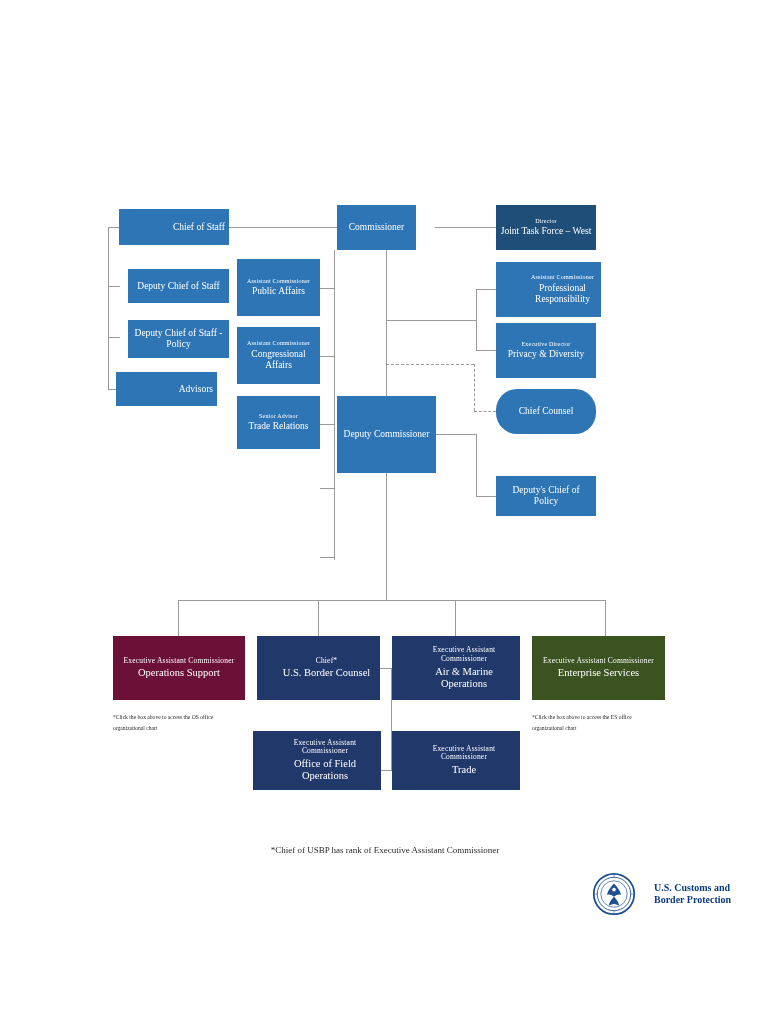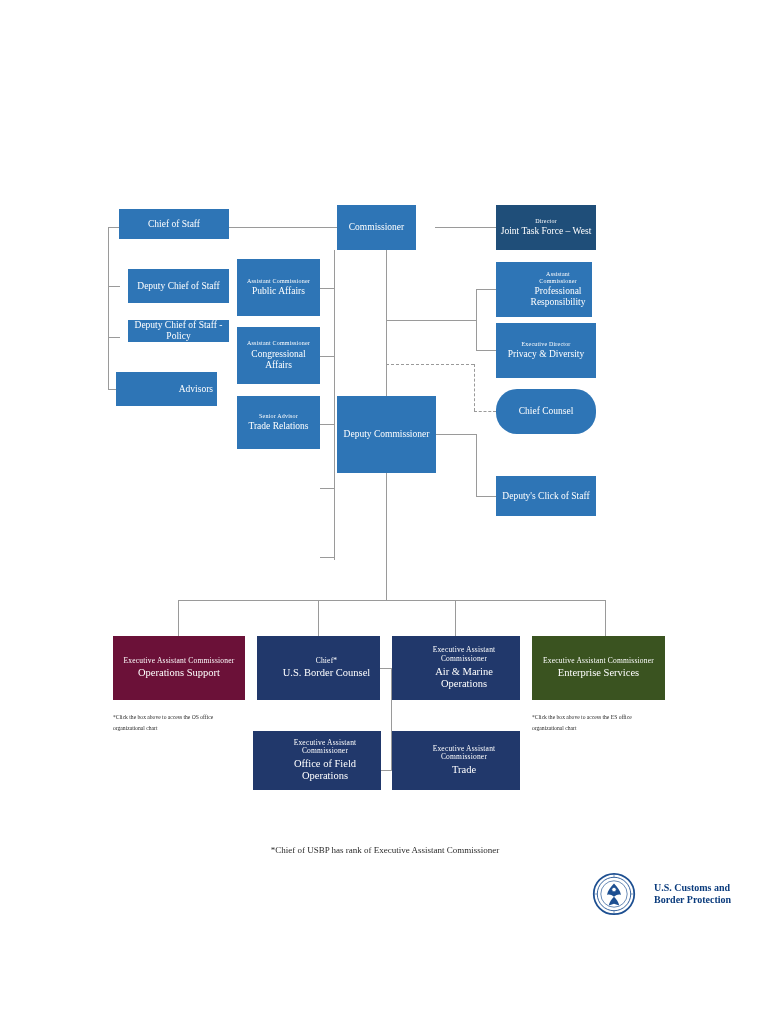--- a/index.html
+++ b/index.html
@@ -78,34 +78,34 @@
   <div class="line hl" style="left:380px;top:668px;width:12px;"></div>
   <div class="line vl" style="left:391px;top:668px;height:102px;"></div>
   <div class="line hl" style="left:380px;top:770px;width:12px;"></div>
 
   <div class="line vl" style="left:391px;top:668px;height:1px;"></div>
 
   <div class="node blue bigbox one" style="left:337px;top:205px;width:79px;height:45px;">
     <span class="ttl">Commissioner</span>
   </div>
 
-  <div class="node blue bigbox one" style="left:119px;top:209px;width:110px;height:30px;">
+  <div class="node blue bigbox one" style="left:119px;top:209px;width:110px;height:36px;align-items:flex-end;">
     <span class="ttl">Chief of Staff</span>
   </div>
 
   <div class="node navy" style="left:496px;top:205px;width:100px;height:45px;">
     <span class="sub">Director</span>
     <span class="ttl">Joint Task Force – West</span>
   </div>
 
   <div class="node blue one" style="left:128px;top:269px;width:101px;height:34px;">
     <span class="ttl">Deputy Chief of Staff</span>
   </div>
 
-  <div class="node blue one" style="left:128px;top:320px;width:101px;height:22px;">
+  <div class="node blue one" style="left:128px;top:320px;width:101px;height:38px;">
     <span class="ttl">Deputy Chief of Staff - Policy</span>
   </div>
 
   <div class="node blue one" style="left:116px;top:372px;width:101px;height:34px;align-items:flex-end;">
     <span class="ttl">Advisors</span>
   </div>
 
   <div class="node blue" style="left:237px;top:259px;width:83px;height:57px;">
     <span class="sub">Assistant Commissioner</span>
     <span class="ttl">Public Affairs</span>
@@ -120,36 +120,36 @@
     <span class="sub">Senior Advisor</span>
     <span class="ttl">Trade Relations</span>
   </div>
 
 
 
   <div class="node blue bigbox one" style="left:337px;top:396px;width:99px;height:77px;">
     <span class="ttl">Deputy Commissioner</span>
   </div>
 
-  <div class="node blue" style="left:496px;top:262px;width:96px;height:55px;padding-left:32px;">
+  <div class="node blue" style="left:496px;top:262px;width:105px;height:55px;padding-left:32px;">
     <span class="sub">Assistant Commissioner</span>
     <span class="ttl">Professional Responsibility</span>
   </div>
 
   <div class="node blue" style="left:496px;top:323px;width:100px;height:55px;">
     <span class="sub">Executive Director</span>
     <span class="ttl">Privacy &amp; Diversity</span>
   </div>
 
   <div class="node blue one" style="left:496px;top:389px;width:100px;height:45px;border-radius:21px;">
     <span class="ttl">Chief Counsel</span>
   </div>
 
   <div class="node blue one" style="left:496px;top:476px;width:100px;height:40px;">
-    <span class="ttl">Deputy's Click of Staff</span>
+    <span class="ttl">Deputy's Chief of Policy</span>
   </div>
 
   <div class="node maroon bigbox" style="left:113px;top:636px;width:132px;height:64px;">
     <span class="sub">Executive Assistant Commissioner</span>
     <span class="ttl">Operations Support</span>
   </div>
 
   <div class="node navy2 bigbox" style="left:257px;top:636px;width:123px;height:64px;">
     <span class="sub">Chief*</span>
     <span class="ttl">U.S. Border Counsel</span>

